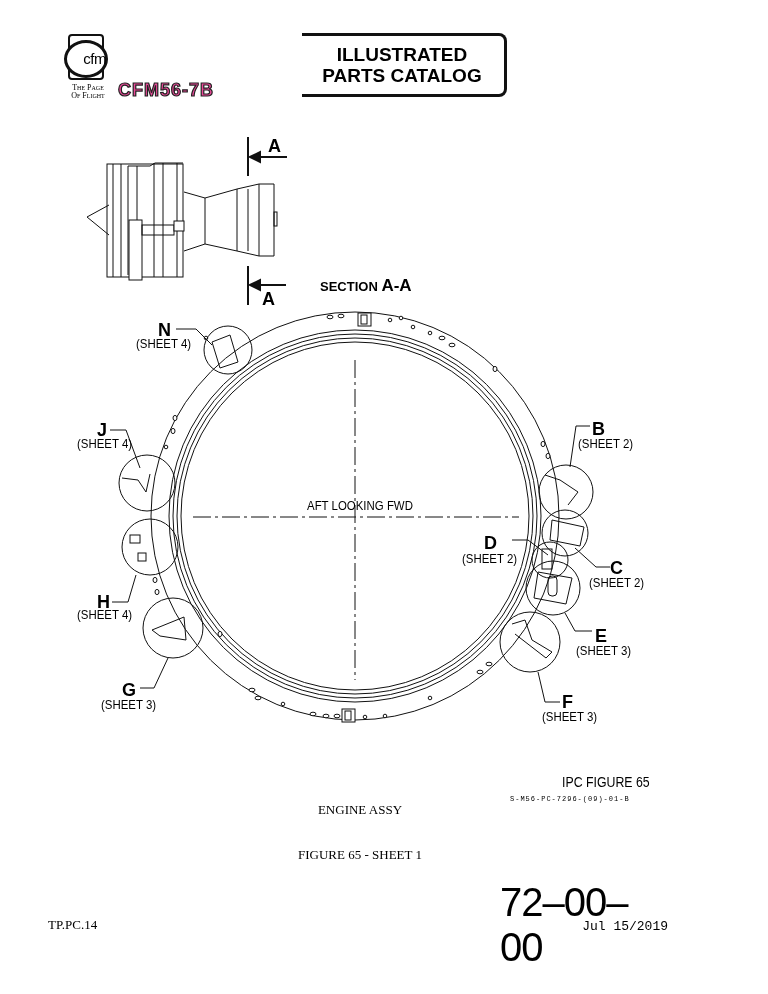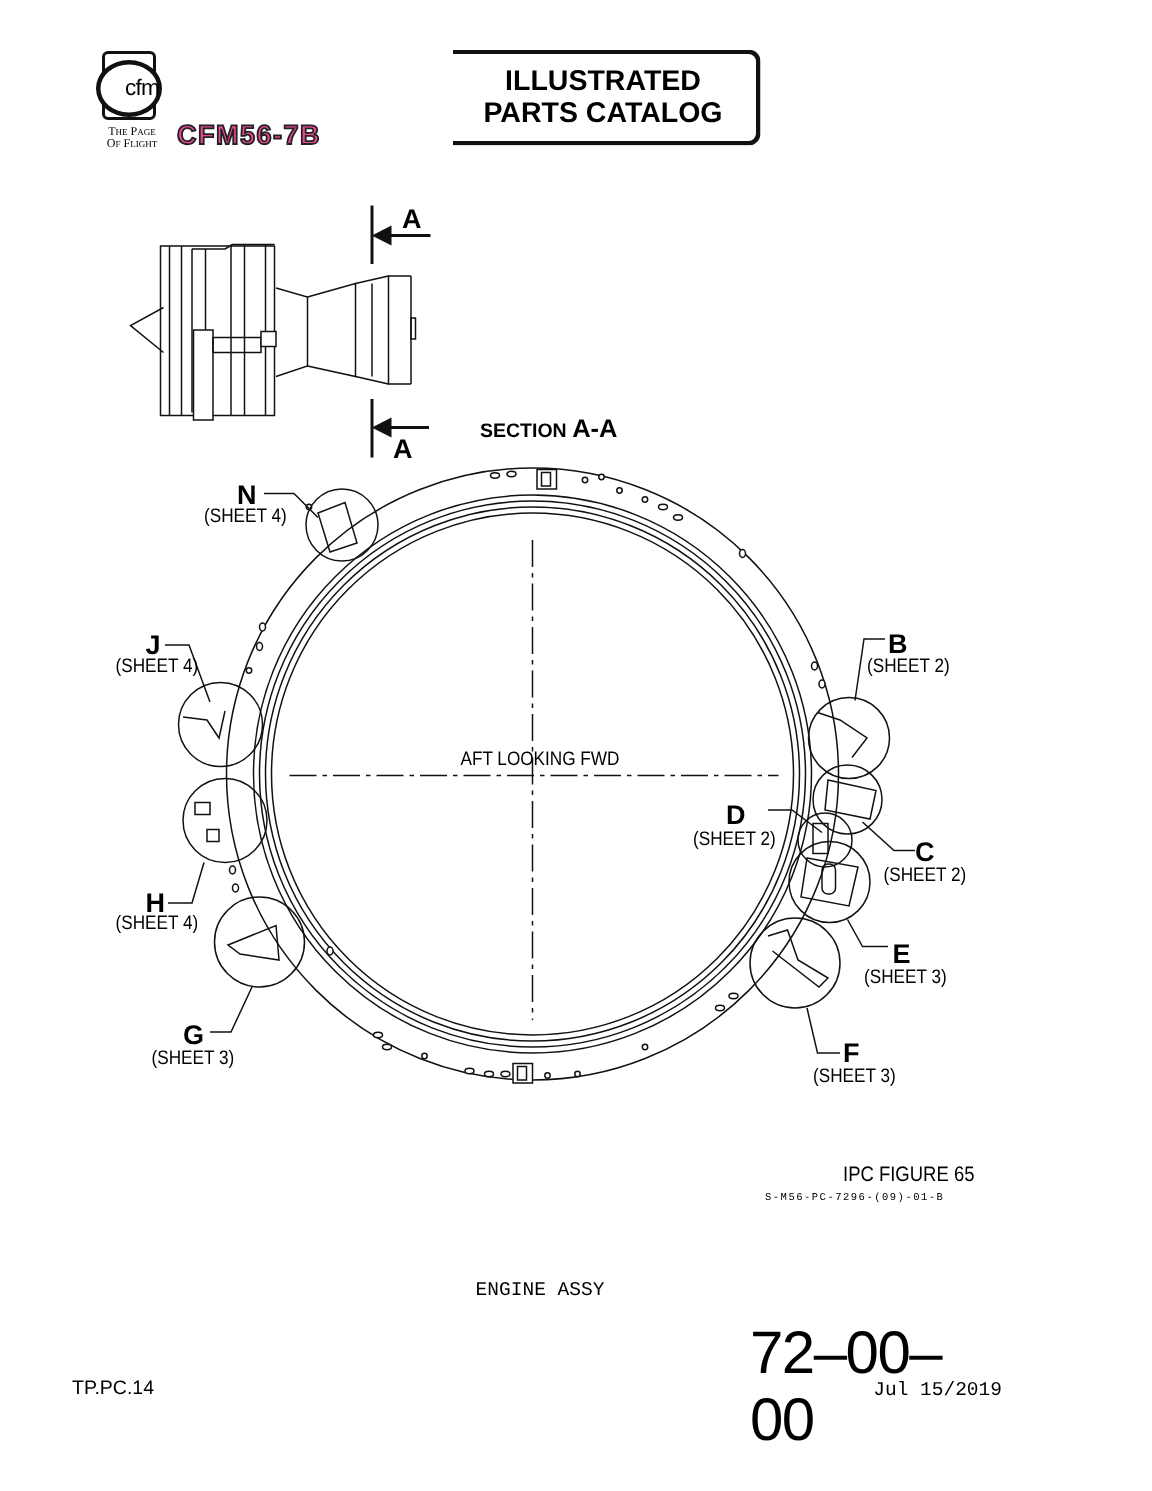--- a/index.html
+++ b/index.html
@@ -14,23 +14,23 @@
   .ipc-box { left: 302px; top: 33px; width: 205px; height: 64px; border-top: 3px solid #111; border-right: 3px solid #111; border-bottom: 3px solid #111; border-radius: 0 8px 8px 0; box-sizing: border-box; }
   .ipc-title { left: 302px; top: 44px; width: 200px; text-align: center; font-weight: bold; font-size: 19px; line-height: 21px; }
   
   .callout { font-weight: bold; font-size: 18px; line-height: 18px; }
   .sheet { font-family: "Liberation Sans", sans-serif; font-size: 13px; line-height: 14px; transform: scaleX(0.88); transform-origin: left top; }
   .section-title { left: 320px; top: 276px; font-weight: bold; font-size: 13px; }
   .section-title b { font-size: 17px; }
   .aft-label { left: 307px; top: 498px; font-size: 13px; transform: scaleX(0.88); transform-origin: left top; }
   .ipc-fig { left: 562px; top: 774px; font-size: 14px; transform: scaleX(0.88); transform-origin: left top; }
   .draw-id { left: 510px; top: 795px; font-family: "Liberation Mono", monospace; font-size: 7px; letter-spacing: 1px; }
-  .fig-title { left: 200px; top: 822px; width: 320px; text-align: center; font-family: Liberation Mono, monospace; font-size: 13px; line-height: 15px; white-space: pre; }
+  .fig-title { left: 200px; top: 772px; width: 320px; text-align: center; font-family: Liberation Serif, serif; font-size: 13px; line-height: 15px; white-space: pre; }
   .ata { left: 500px; top: 880px; width: 168px; text-align: left; font-weight: normal; font-size: 40px; letter-spacing: -1px; }
-  .tp { left: 48px; top: 917px; font-family: Liberation Sans, sans-serif; font-size: 13px; }
+  .tp { left: 48px; top: 917px; font-family: Liberation Serif, serif; font-size: 13px; }
   .page-ref { left: 450px; top: 917px; width: 218px; text-align: right; font-family: "Liberation Mono", monospace; font-size: 13px; line-height: 19px; }
 </style>
 </head>
 <body>
 
 <div class="abs logo-box"></div>
 <div class="abs logo-ring"></div>
 <div class="abs logo-text">cfm</div>
 <div class="abs tagline">
   <div>The Page</div>
@@ -195,19 +195,20 @@
 <div class="abs callout" style="left:595px;top:627px">E</div>
 <div class="abs sheet" style="left:576px;top:644px">(SHEET 3)</div>
 
 <div class="abs callout" style="left:562px;top:693px">F</div>
 <div class="abs sheet" style="left:542px;top:710px">(SHEET 3)</div>
 
 <div class="abs ipc-fig">IPC FIGURE 65</div>
 <div class="abs draw-id">S-M56-PC-7296-(09)-01-B</div>
 <div class="abs fig-title">
   <div>ENGINE ASSY</div>
+  <div>FIGURE 65 - SHEET 1</div>
 </div>
 
 <div class="abs ata">72–00–00</div>
 <div class="abs tp">TP.PC.14</div>
 <div class="abs page-ref">
   <div>Jul 15/2019</div>
 </div>
 
 </body></html>

